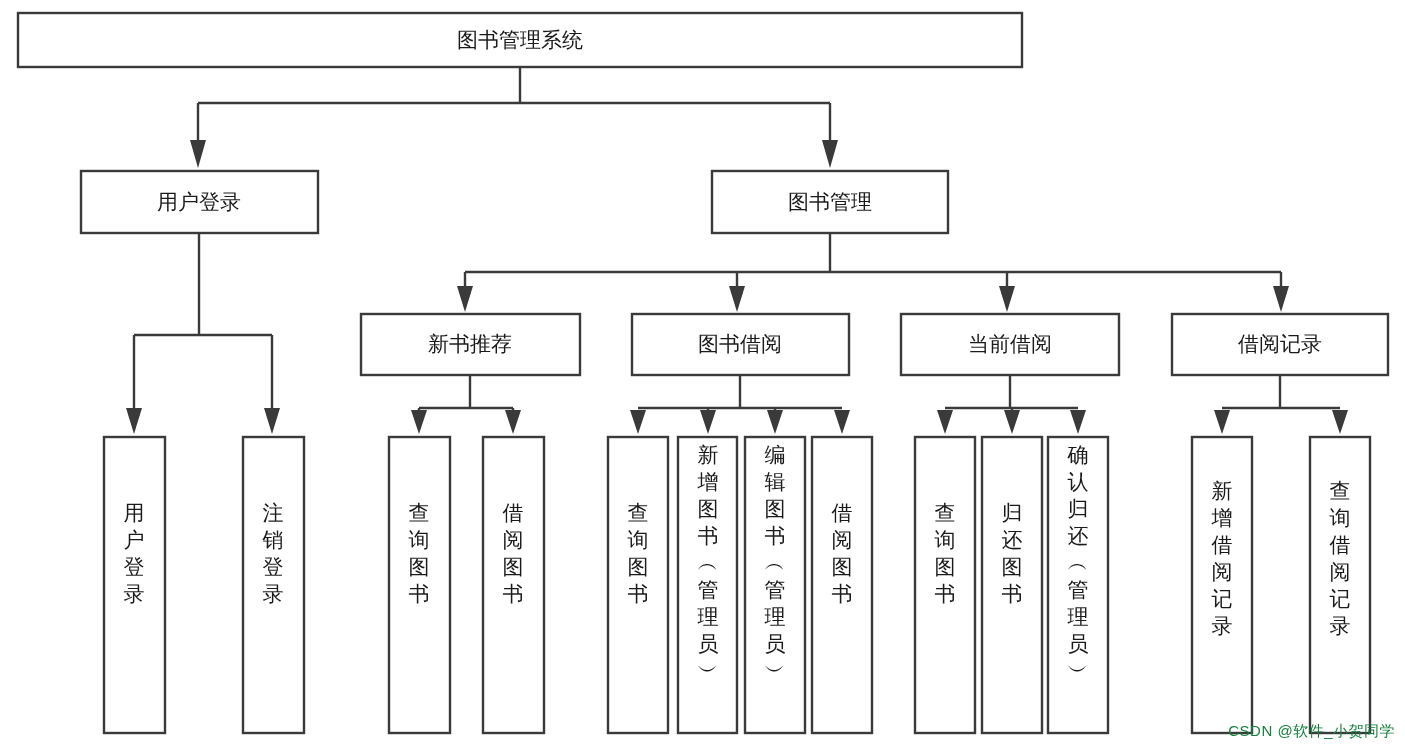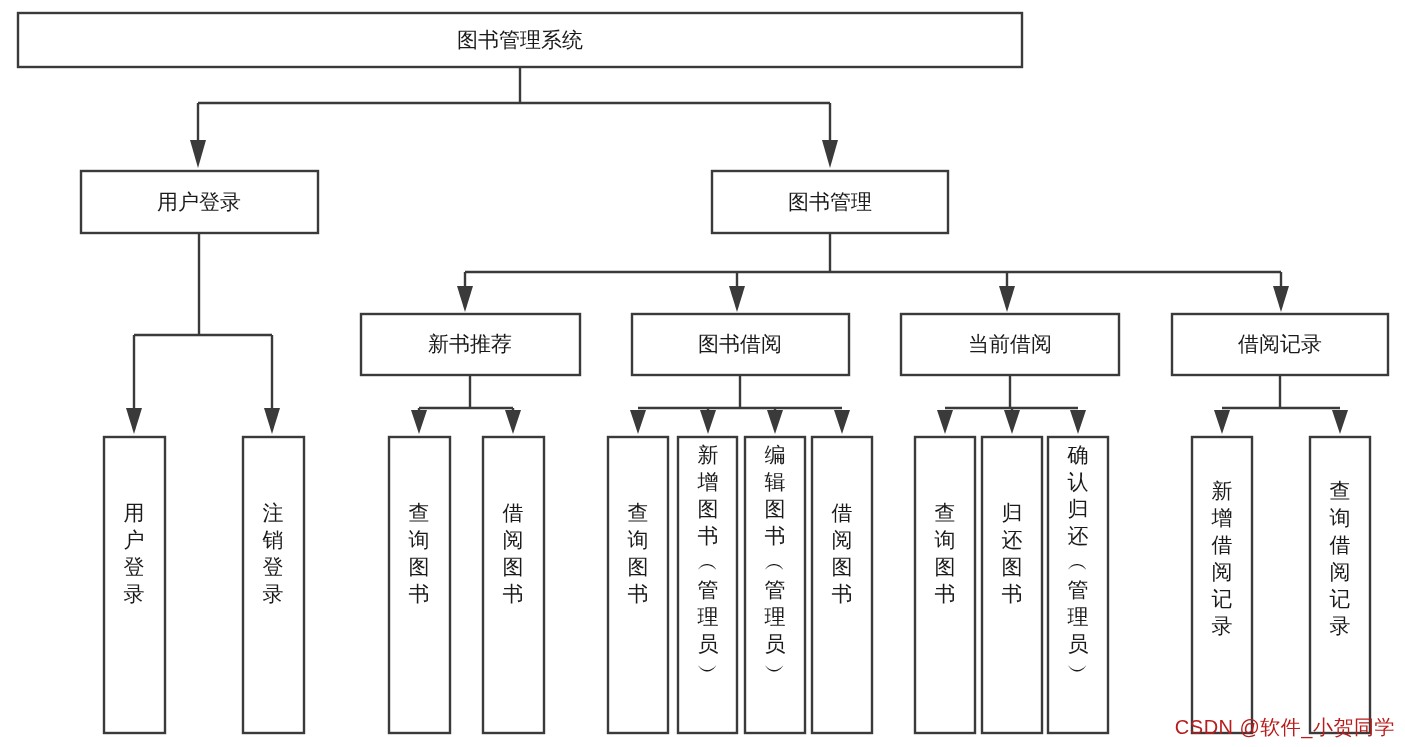--- a/index.html
+++ b/index.html
@@ -51,22 +51,22 @@
     fill: #1a1a1a;
     font-family: "Liberation Sans", "DejaVu Sans", sans-serif;
     font-size: 21px;
     text-anchor: middle;
   }
   .watermark {
     position: absolute;
     right: 10px;
     bottom: 6px;
     font-family: "Liberation Sans", "DejaVu Sans", sans-serif;
-    font-size: 20px;
-    color: #b91c1c;
+    font-size: 15px;
+    color: #15803d;
     white-space: nowrap;
     letter-spacing: 0.5px;
     user-select: none;
   }
 </style>
 </head>
 <body>
 
 <div id="diagram-root">
 

